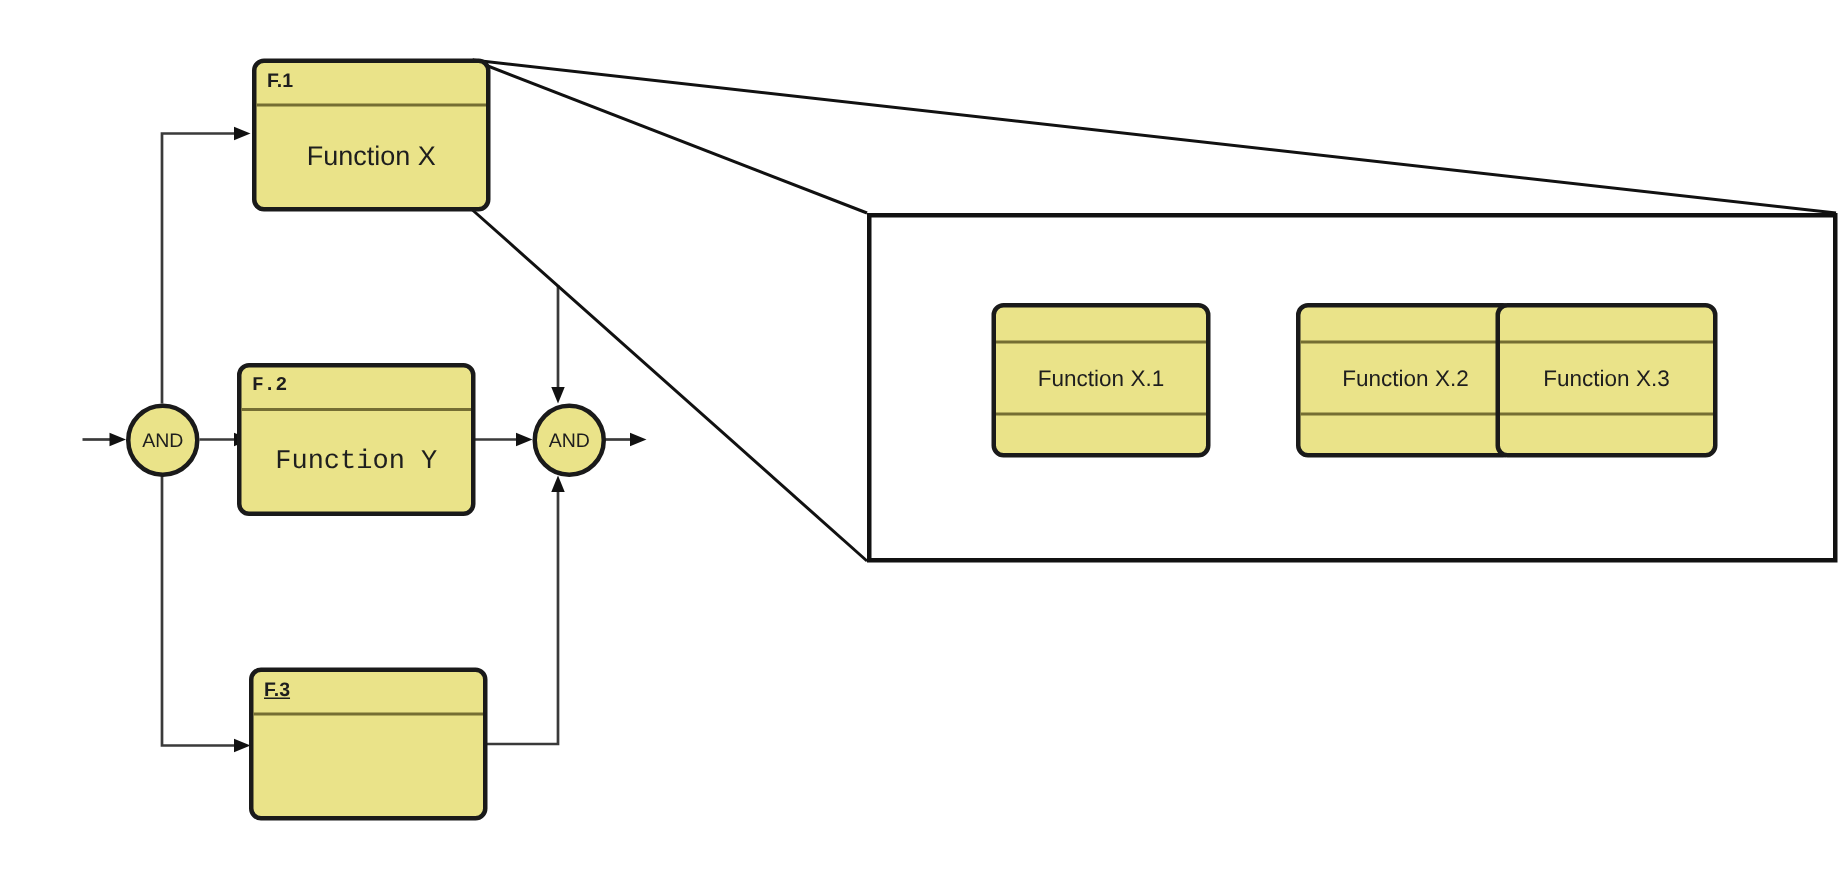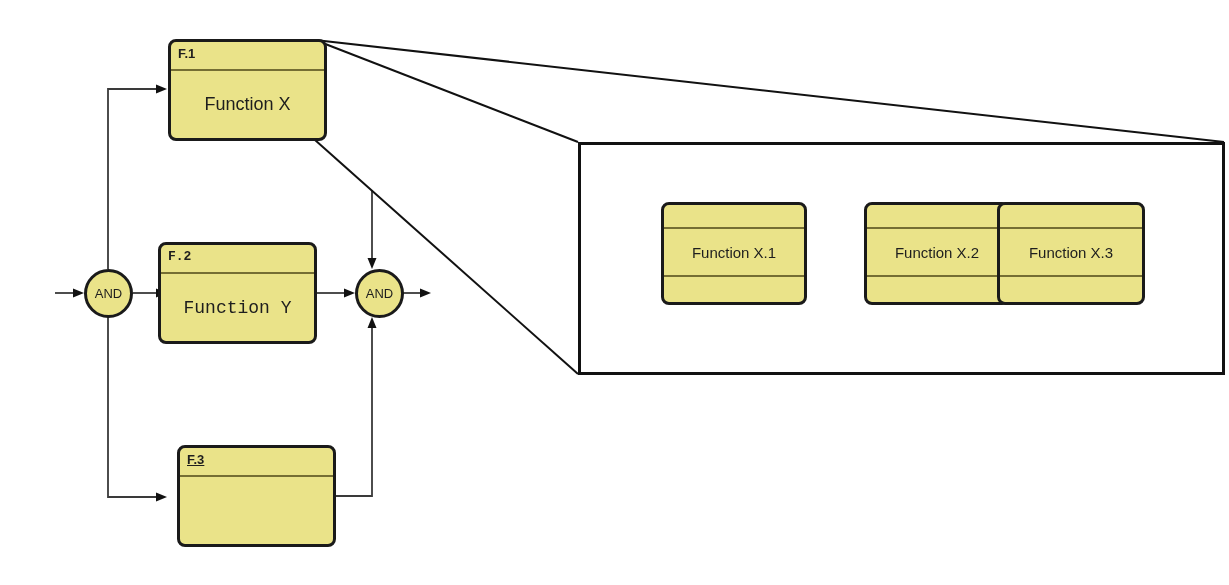--- a/index.html
+++ b/index.html
@@ -113,21 +113,21 @@
   <div class="panel"></div>
 
   <div class="fblock" style="left:168px;top:39px;">
     <div class="fhead">F.1</div>
     <div class="fbody">Function X</div>
   </div>
   <div class="fblock" style="left:158px;top:242px;font-family:Liberation Mono, monospace;">
     <div class="fhead">F.2</div>
     <div class="fbody">Function Y</div>
   </div>
-  <div class="fblock" style="left:177px;top:445px;text-decoration:underline;">
+  <div class="fblock" style="left:166px;top:445px;text-decoration:underline;">
     <div class="fhead">F.3</div>
   </div>
 
   <div class="gate" style="left:84px;top:269px;">
     <span>AND</span>
   </div>
   <div class="gate" style="left:355px;top:269px;">
     <span>AND</span>
   </div>
 

